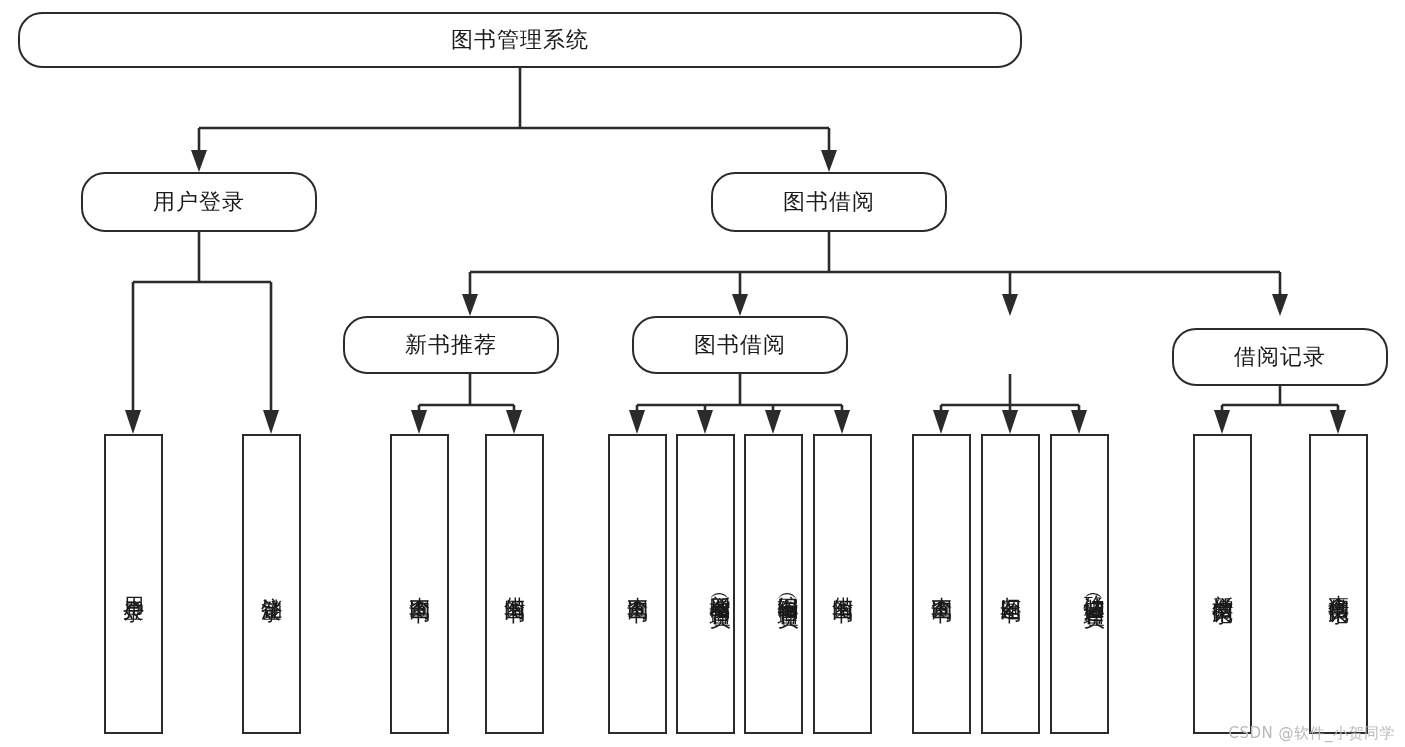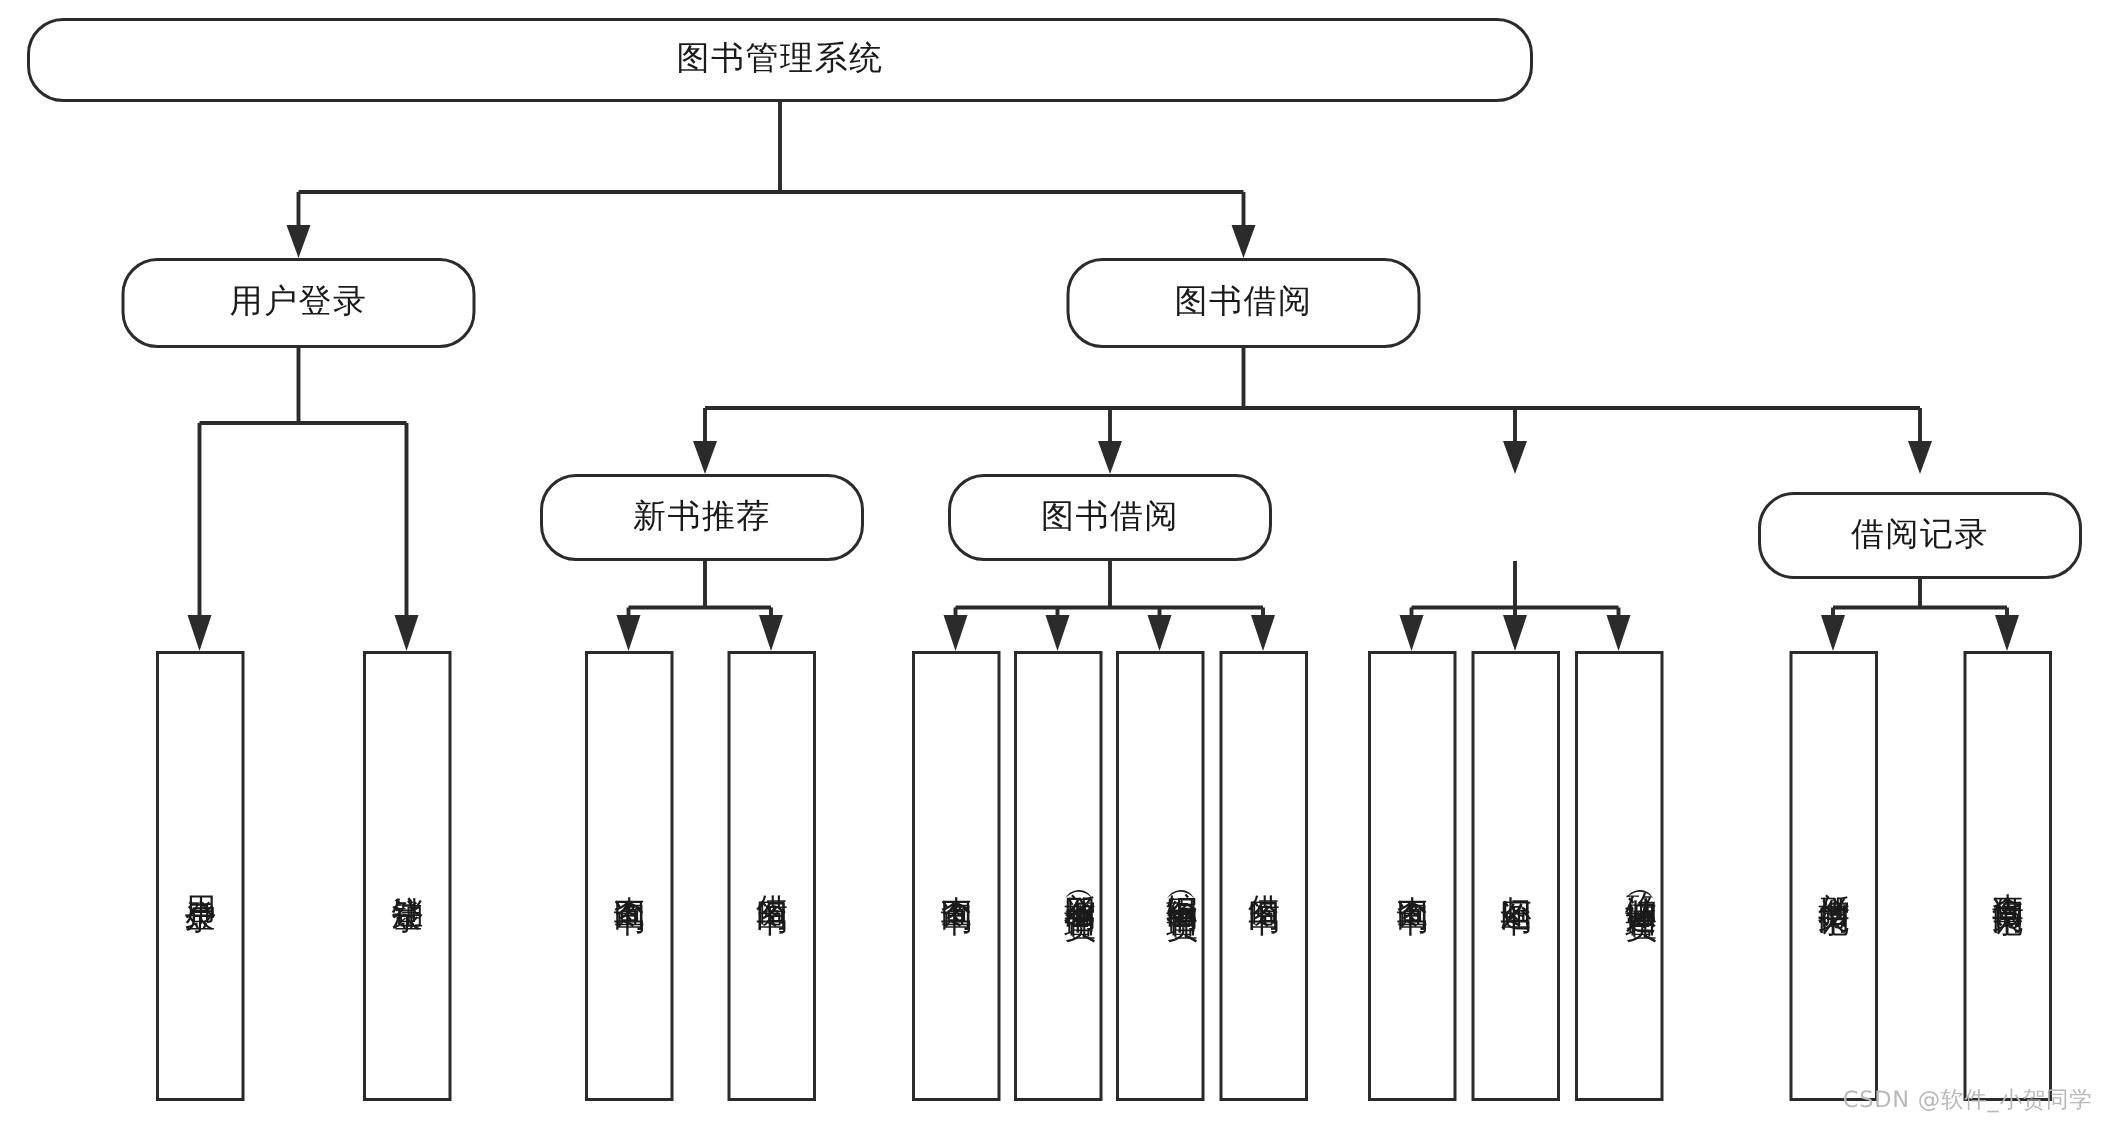--- a/index.html
+++ b/index.html
@@ -159,21 +159,21 @@
   </div>
 
   <div class="node horiz" style="left:81px; top:172px; width:236px; height:60px;">
     <span class="node-label">用户登录</span>
   </div>
 
   <div class="node horiz" style="left:711px; top:172px; width:236px; height:60px;">
     <span class="node-label">图书借阅</span>
   </div>
 
-  <div class="node horiz" style="left:360px; top:316px; width:216px; height:58px;">
+  <div class="node horiz" style="left:343px; top:316px; width:216px; height:58px;">
     <span class="node-label">新书推荐</span>
   </div>
 
   <div class="node horiz" style="left:632px; top:316px; width:216px; height:58px;">
     <span class="node-label">图书借阅</span>
   </div>
 
 
   <div class="node horiz" style="left:1172px; top:316px; width:216px; height:58px;margin-top:12px;">
     <span class="node-label">借阅记录</span>

